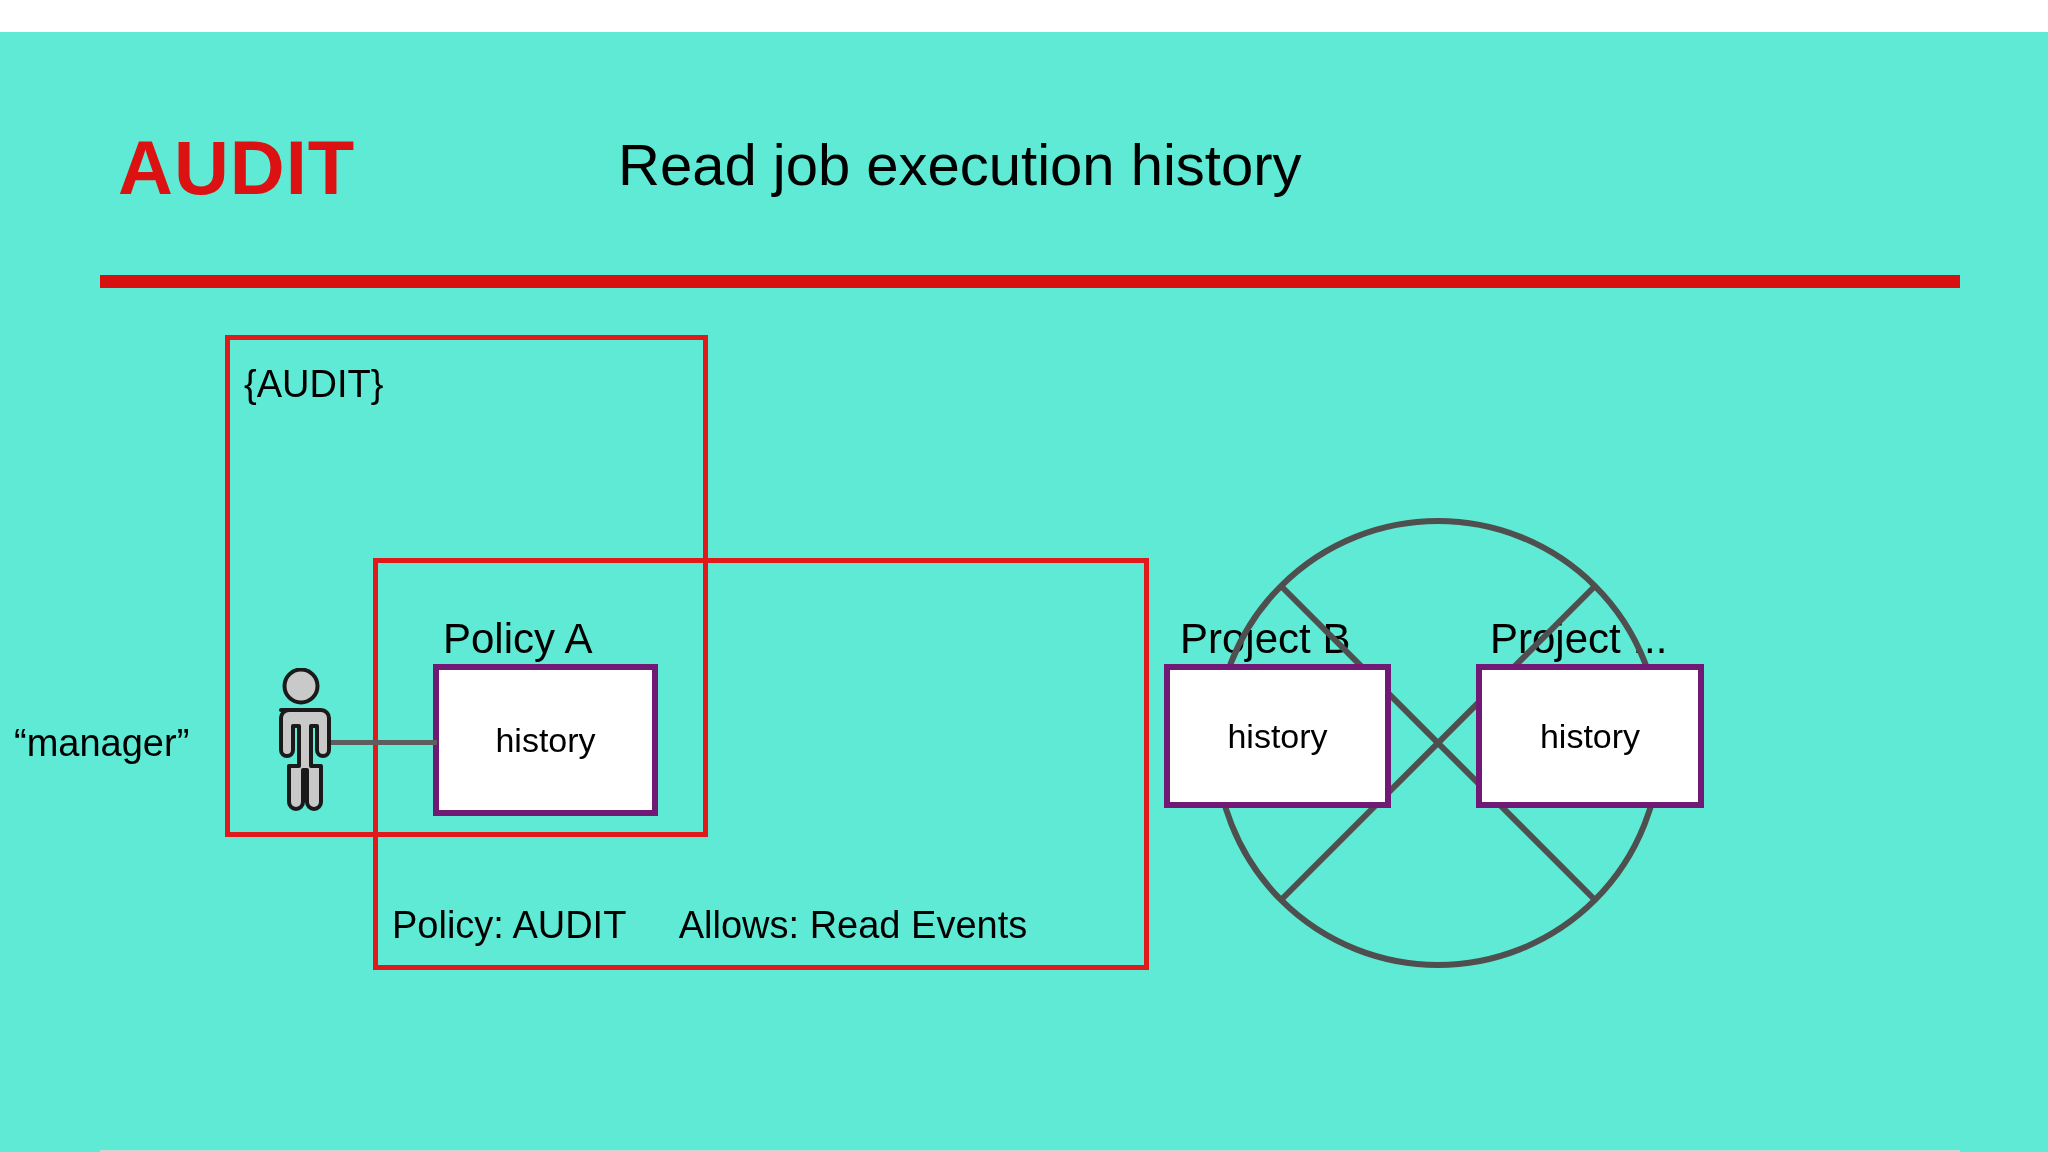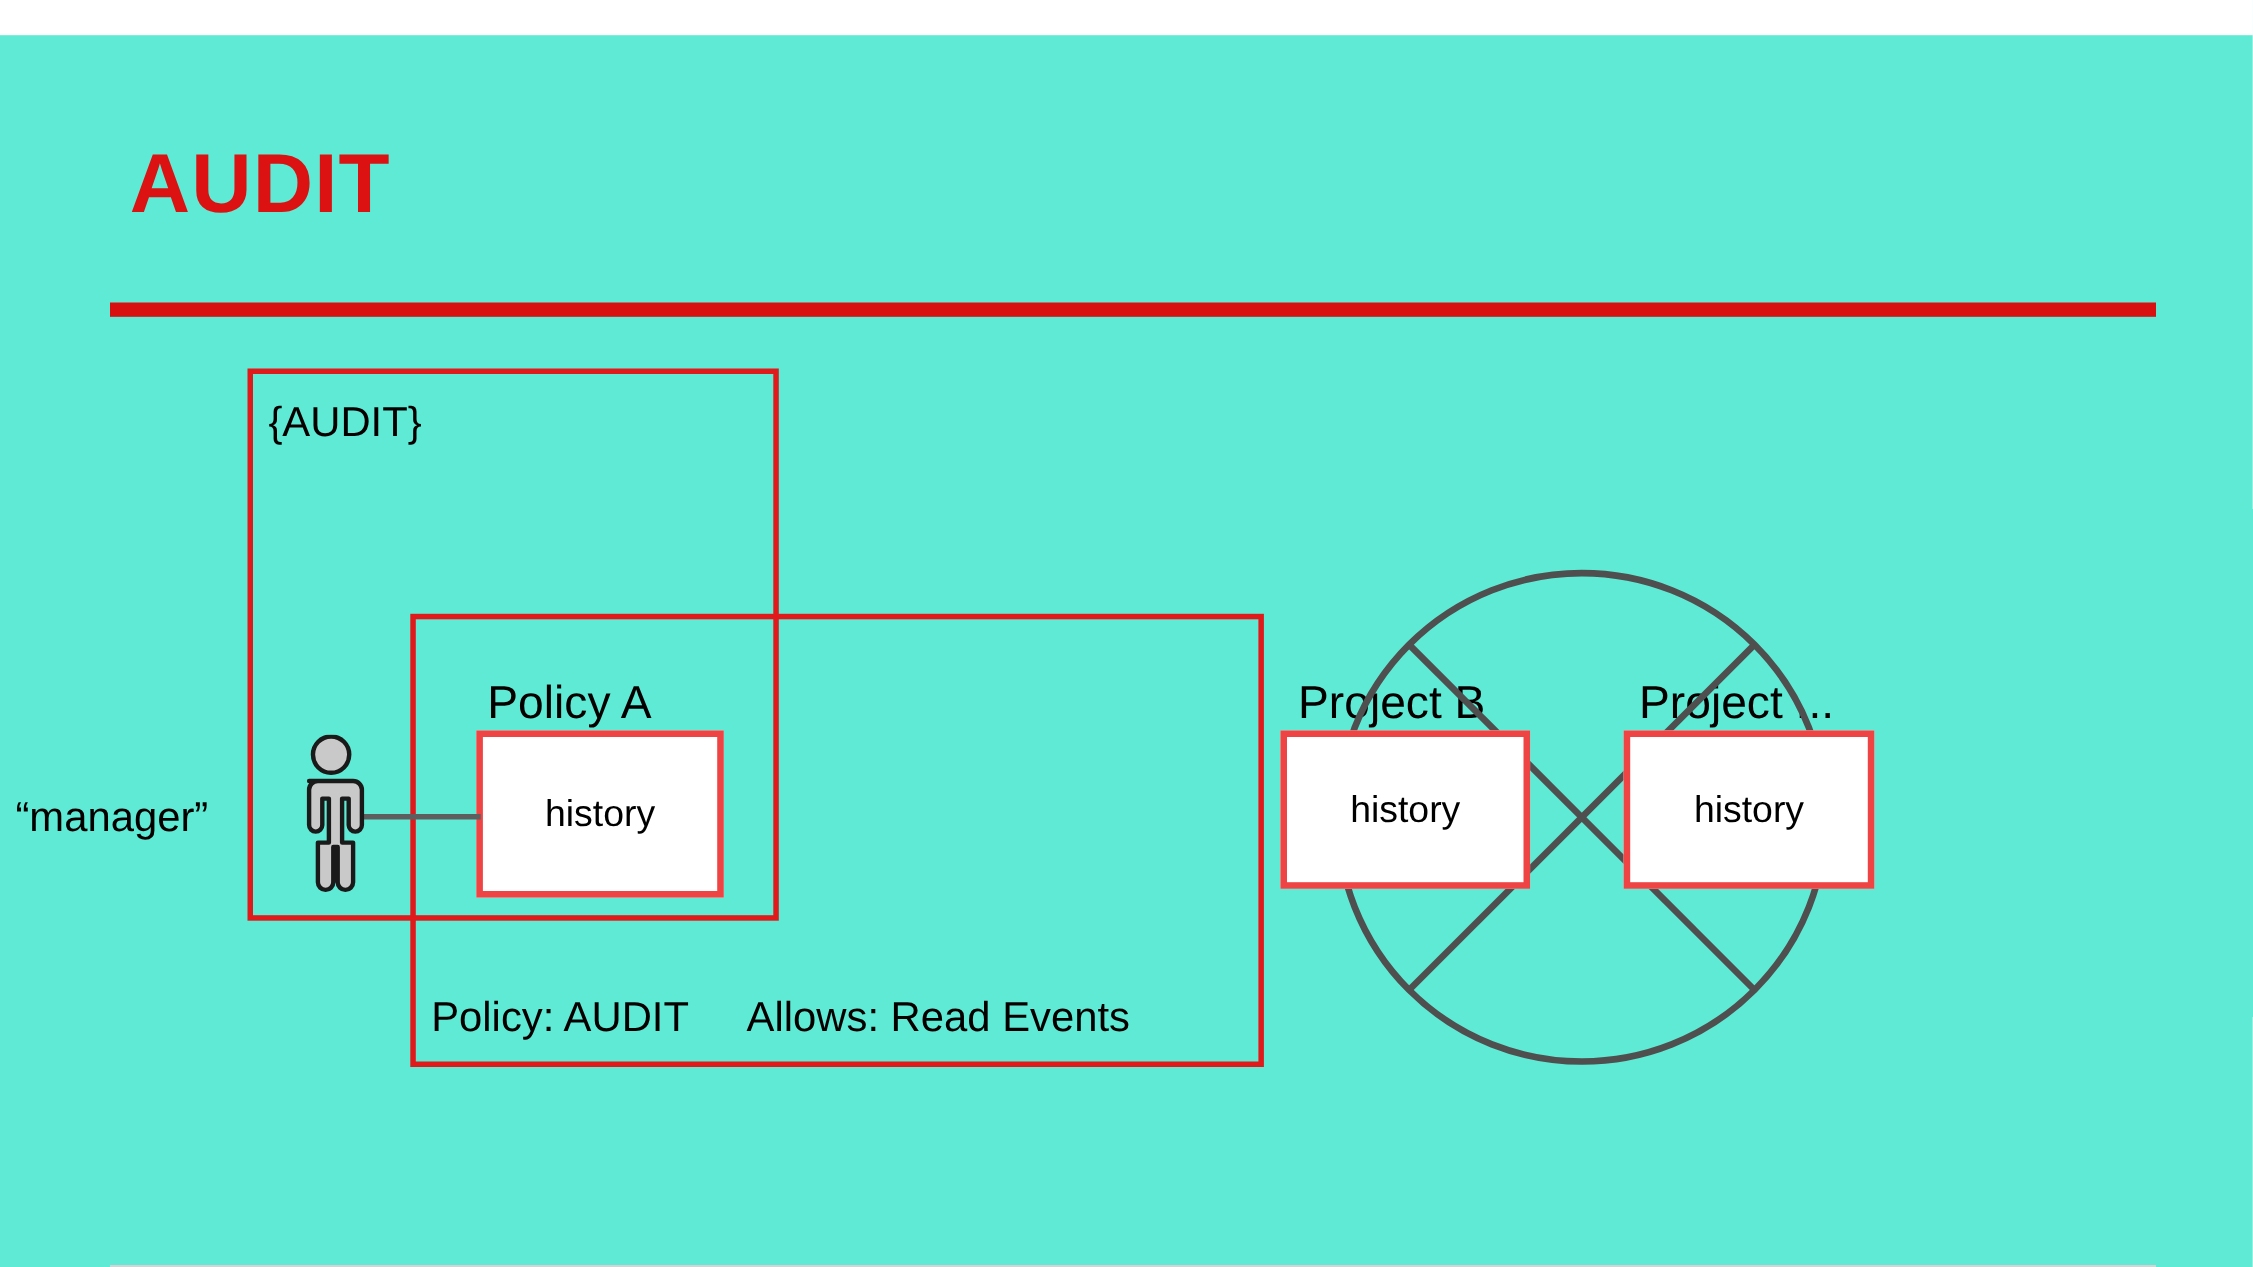--- a/index.html
+++ b/index.html
@@ -108,21 +108,21 @@
     z-index: 6;
     line-height: 1;
   }
   #caption-a { left: 443px; top: 586px; }
   #caption-b { left: 1180px; top: 586px; }
   #caption-c { left: 1490px; top: 586px; }
 
   
   .history-box {
     position: absolute;
-    border: 6px solid #ef4444;
+    border: 6px solid #701a75;
     background: #ffffff;
     box-sizing: border-box;
     display: flex;
     align-items: center;
     justify-content: center;
     font-size: 34px;
     color: #000000;
     z-index: 6;
   }
   #history-a { left: 433px; top: 632px; width: 225px; height: 152px; }
@@ -166,20 +166,21 @@
     z-index: 7;
   }
 </style>
 </head>
 <body>
 
 <div id="slide">
 
   <div id="title-audit">AUDIT</div>
 
+  <div id="title-subtitle">Read job execution history</div>
 
   <div id="header-rule"></div>
 
   <div class="red-box" id="team-box"></div>
   <div id="team-label">{AUDIT}</div>
 
   <div class="red-box" id="project-a-box"></div>
 
   <div id="policy-line">
     <span>Policy: AUDIT</span>

